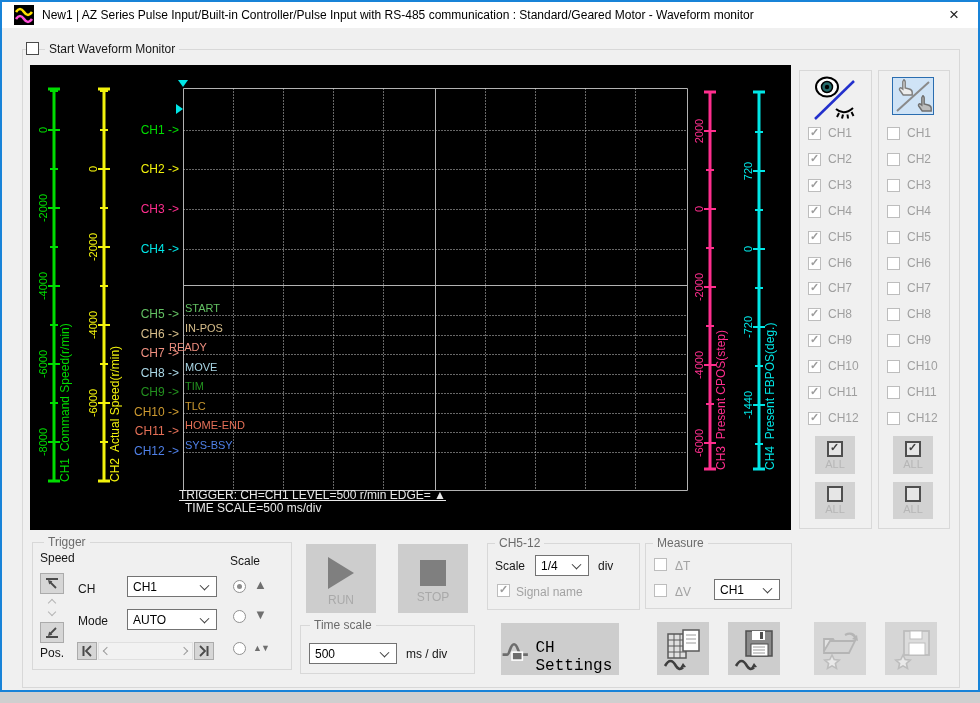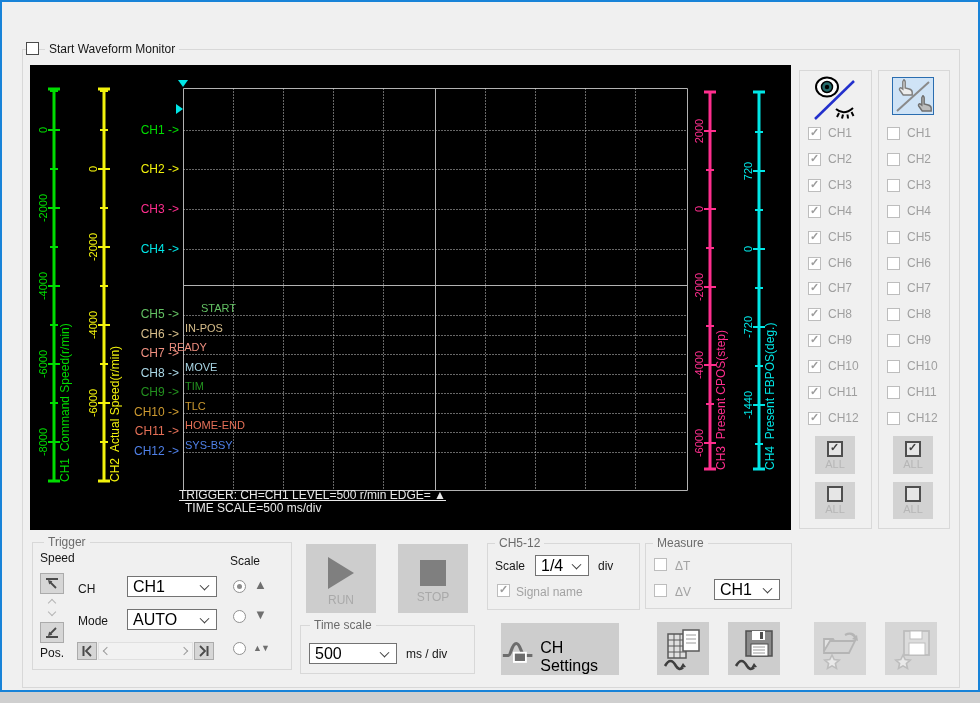--- a/index.html
+++ b/index.html
@@ -20,21 +20,21 @@
   .cb.en{border-color:#4a4a4a;}
   .cb.d{border-color:#bdbdbd;}
   .cb.checked::after{content:"✓";position:absolute;left:1px;top:-2px;font-size:11px;font-weight:700;color:#9c9c9c;}
   .cbl{position:absolute;font-size:12px;color:#9f9f9f;line-height:13px;white-space:nowrap;}
 
   .radio{position:absolute;width:13px;height:13px;border:1px solid #919191;border-radius:50%;background:#fff;box-sizing:border-box;}
   .radio.sel::after{content:"";position:absolute;left:3px;top:3px;right:3px;bottom:3px;background:#8b8b8b;border-radius:50%;}
   .tri{position:absolute;font-size:13px;color:#6f6f6f;line-height:14px;}
   .tri.small{font-size:9px;letter-spacing:-1px;line-height:12px;}
 
-  .combo{position:absolute;background:#fff;border:1px solid #737373;box-sizing:border-box;font-size:16px;color:#000;display:flex;align-items:center;padding-left:5px;}
+  .combo{position:absolute;background:#fff;border:1px solid #737373;box-sizing:border-box;font-size:12px;color:#000;display:flex;align-items:center;padding-left:5px;}
   .combo .chev{position:absolute;right:8px;top:50%;width:6px;height:6px;border-right:1px solid #3c3c3c;border-bottom:1px solid #3c3c3c;transform:translateY(-70%) rotate(45deg);}
 
   .btn{position:absolute;background:#cdcdcd;display:flex;flex-direction:column;align-items:center;justify-content:center;box-sizing:border-box;}
   .btn .blabel{color:#a9a9a9;font-size:12px;margin-top:4px;}
   .smallbtn{position:absolute;background:#d6d6d6;border:1px solid #ababab;box-sizing:border-box;display:flex;align-items:center;justify-content:center;}
   .iconbtn{position:absolute;background:#cdcdcd;display:flex;align-items:center;justify-content:center;}
   .iconbtn.disabled{background:#d6d6d6;}
 
   .runtri{width:0;height:0;border-left:26px solid #7f7f7f;border-top:16px solid transparent;border-bottom:16px solid transparent;margin-top:6px;}
   .stopsq{width:26px;height:26px;background:#7f7f7f;margin-top:6px;}
@@ -62,20 +62,31 @@
   .signame{position:absolute;font-size:11px;line-height:12px;white-space:nowrap;}
   .scopetext{position:absolute;font-size:12px;line-height:13px;color:#e9e9e9;white-space:pre;}
   .mk-down{position:absolute;width:0;height:0;border-left:5px solid transparent;border-right:5px solid transparent;border-top:7px solid #00e5e5;}
   .mk-right{position:absolute;width:0;height:0;border-top:5px solid transparent;border-bottom:5px solid transparent;border-left:7px solid #00e5e5;}
 </style>
 </head>
 <body>
 
 <div class="window">
 
+  <div class="titlebar">
+    <svg class="appicon" viewBox="0 0 20 20">
+      <rect width="20" height="20" fill="#000"></rect>
+      <path d="M2 7 Q6 1 10 7 T18 7" stroke="#ffe000" stroke-width="2.6" fill="none"></path>
+      <path d="M2 14 Q6 8 10 14 T18 14" stroke="#ff4fd8" stroke-width="2.6" fill="none"></path>
+    </svg>
+    <div class="titletext">New1 | AZ Series Pulse Input/Built-in Controller/Pulse Input with RS-485 communication : Standard/Geared Motor - Waveform monitor</div>
+    <div class="closebtn">
+      <span>×</span>
+    </div>
+  </div>
 
   <div class="client">
 
     <div class="grpbox" style="left:20px;top:21px;width:938px;height:639px;"></div>
     <span class="cb en" style="left:24px;top:14px;"></span>
     <div class="lbl" style="left:43px;top:14px;background:#f0f0f0;padding:0 4px;">Start Waveform Monitor</div>
 
     <div class="scope" style="top:37px;" id="scope">
         <svg width="761" height="465" style="position: absolute; left: 0px; top: 0px;">
           <line x1="153.5" y1="23.5" x2="657.5" y2="23.5" stroke="#b2b2b2" stroke-width="1"></line>
@@ -175,21 +186,21 @@
         <div class="rot tick" style="left: 712px; top: 136px; width: 60px; color: rgb(0, 230, 230);">720</div>
         <div class="rot tick" style="left: 712px; top: 214px; width: 60px; color: rgb(0, 230, 230);">0</div>
         <div class="rot tick" style="left: 712px; top: 292px; width: 60px; color: rgb(0, 230, 230);">-720</div>
         <div class="rot tick" style="left: 712px; top: 370px; width: 60px; color: rgb(0, 230, 230);">-1440</div>
         <div class="rot axt" style="left: 734px; top: 405px; width: 379px; color: rgb(0, 230, 230);">CH4  Present FBPOS(deg.)</div>
         <div class="chlab" style="top: 58px; color: rgb(0, 220, 0);">CH1 -&gt;</div>
         <div class="chlab" style="top: 97px; color: rgb(242, 242, 12);">CH2 -&gt;</div>
         <div class="chlab" style="top: 137px; color: rgb(255, 46, 142);">CH3 -&gt;</div>
         <div class="chlab" style="top: 177px; color: rgb(0, 230, 230);">CH4 -&gt;</div>
         <div class="chlab" style="top: 242px; color: rgb(99, 192, 99);">CH5 -&gt;</div>
-        <div class="signame" style="left: 155px; top: 237px; color: rgb(99, 192, 99); margin-left: 16px;">START</div>
+        <div class="signame" style="left: 155px; top: 237px; color: rgb(99, 192, 99);">START</div>
         <div class="chlab" style="top: 262px; color: rgb(214, 189, 138);">CH6 -&gt;</div>
         <div class="signame" style="left: 155px; top: 257px; color: rgb(214, 189, 138);">IN-POS</div>
         <div class="chlab" style="top: 281px; color: rgb(240, 144, 128);">CH7 -&gt;</div>
         <div class="signame" style="left: 139px; top: 276px; color: rgb(240, 144, 128);">READY</div>
         <div class="chlab" style="top: 301px; color: rgb(169, 215, 230);">CH8 -&gt;</div>
         <div class="signame" style="left: 155px; top: 296px; color: rgb(169, 215, 230);">MOVE</div>
         <div class="chlab" style="top: 320px; color: rgb(35, 145, 31);">CH9 -&gt;</div>
         <div class="signame" style="left: 155px; top: 315px; color: rgb(35, 145, 31);">TIM</div>
         <div class="chlab" style="top: 340px; color: rgb(205, 154, 48);">CH10 -&gt;</div>
         <div class="signame" style="left: 155px; top: 335px; color: rgb(205, 154, 48);">TLC</div>
@@ -391,21 +402,21 @@
     <div class="combo" style="left:712px;top:551px;width:66px;height:21px;">
       <span>CH1</span>
         <span class="chev"></span>
     </div>
 
     <div class="iconbtn" style="left:499px;top:595px;width:118px;height:52px;gap:6px;">
       <svg width="36" height="34" viewBox="0 0 36 34">
         <path d="M2 24 h6 c3 0 3.5 -13 8.5 -13 s5 13 9.5 13 h8" stroke="#6d6d6d" stroke-width="3.4" fill="none"></path>
         <rect x="14" y="21" width="13" height="10" fill="#6d6d6d" stroke="#fff" stroke-width="2"></rect>
       </svg>
-      <span class="blabel" style="margin-top:16px;">CH Settings</span>
+      <span class="blabel" style="margin-top:16px;font-family:Liberation Mono, monospace;">CH Settings</span>
     </div>
 
     <div class="iconbtn" style="left:655px;top:594px;width:52px;height:53px;">
       <svg width="42" height="44" viewBox="0 0 42 44">
         <rect x="6" y="7" width="18" height="24" fill="#e0e0e0" stroke="#5a5a5a" stroke-width="1.5"></rect>
         <path d="M6 13 h18 M6 19 h18 M6 25 h18 M12 7 v24 M18 7 v24" stroke="#5a5a5a" stroke-width="1"></path>
         <rect x="21" y="3" width="16" height="21" fill="#fff" stroke="#5a5a5a" stroke-width="1.5"></rect>
         <path d="M24 8 h10 M24 12 h10 M24 16 h10" stroke="#9a9a9a" stroke-width="1"></path>
         <path d="M3 39 q5.5 -10 11 0 q3 5 7 1.5" fill="none" stroke="#3f3f3f" stroke-width="2.6"></path>
         <path d="M21 36 l3 4 -6 1 z" fill="#3f3f3f"></path>

